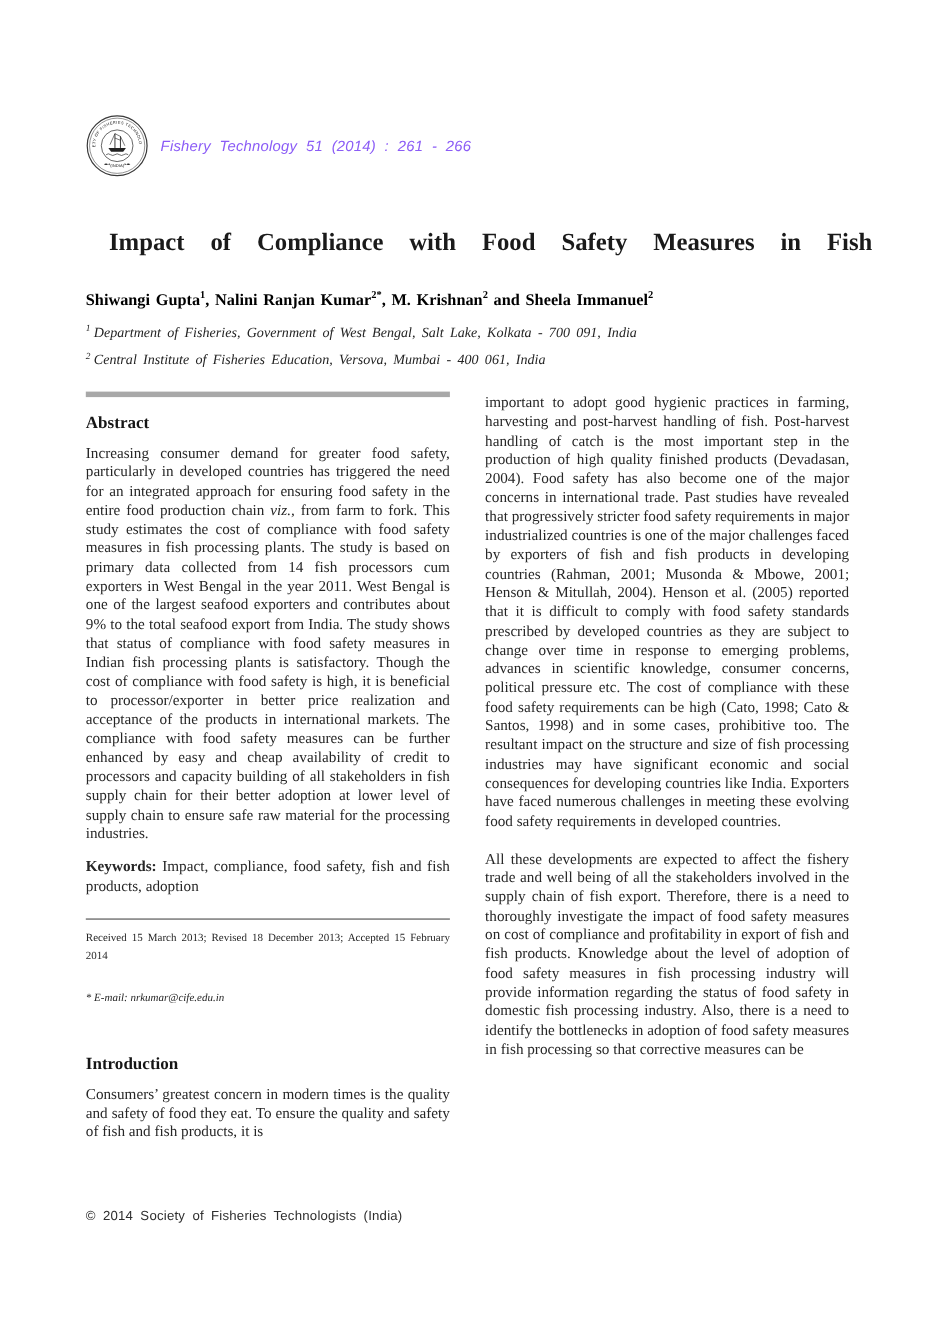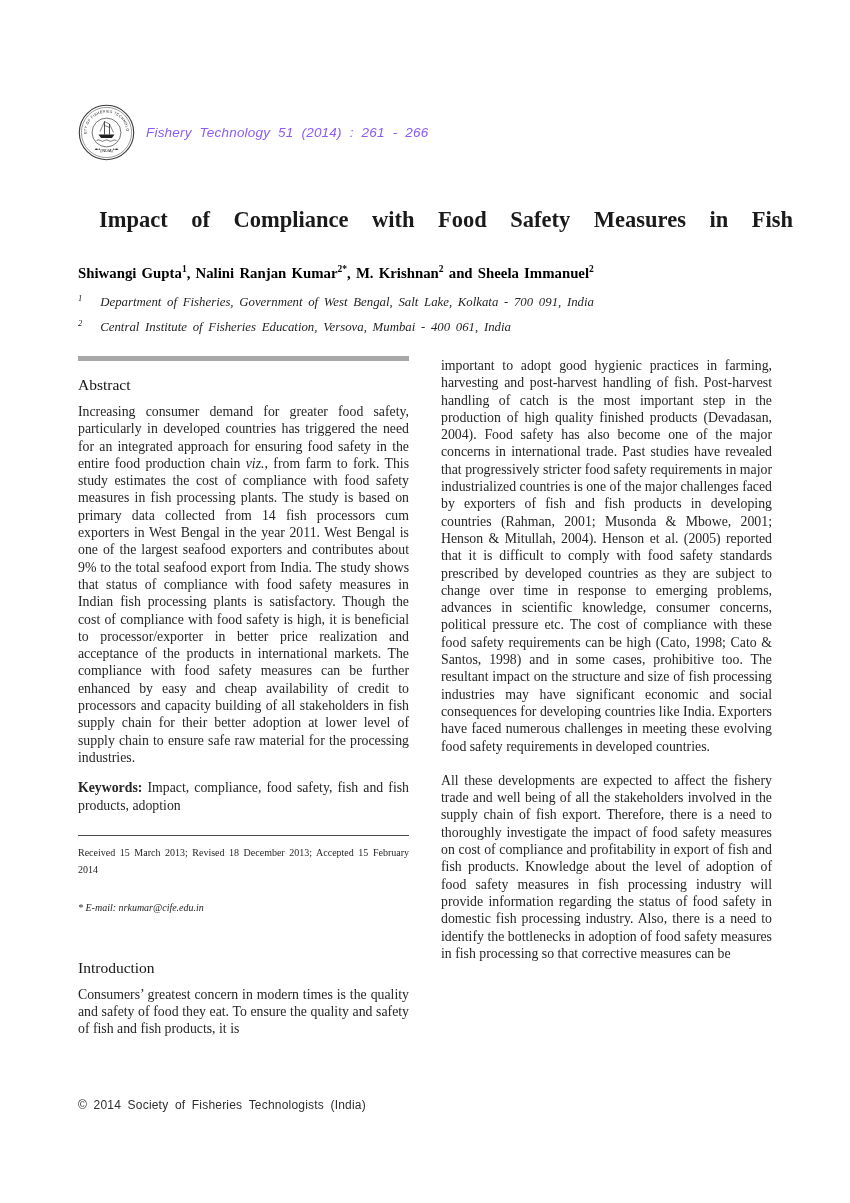--- a/index.html
+++ b/index.html
@@ -48,37 +48,37 @@
   .authors {
     font-weight: bold; font-size: 14.8px; color: #000000;
     word-spacing: 1.5px; margin: 0 0 6px 0;
   }
   .authors sup { font-size: 9.5px; }
   .affil {
     font-style: italic; font-size: 12.8px; line-height: 20.5px;
     color: #242424; word-spacing: 2.5px; margin: 0;
   }
   .affil sup { font-size: 8.5px; }
-  .affil .t { margin-left: 18px; text-align: right; }
+  .affil .t { margin-left: 3px; text-align: right; }
   
   .col {
     position: absolute; width: 331px;
     font-family: "Liberation Serif", serif;
     font-size: 13.8px; line-height: 17.3px;
     color: #262626; text-align: justify;
   }
   .col-left  { left: 78px;  top: 356px; }
   .col-right { left: 441px; top: 357px; }
   .col p { margin: 0; }
   .thick-rule { height: 5px; background: #a8a8a8; }
   .thin-rule  { height: 1px; background: #4a4a4a; margin-top: 21px; }
   h2.sec {
     font-family: "Liberation Serif", serif;
     font-size: 15.5px; line-height: 19px;
-    font-weight: normal; color: #151515;
+    font-weight: bold; color: #151515;
     margin: 14px 0 0 0;
   }
   .abstract-p { margin-top: 9px !important; }
   .keywords   { margin-top: 13px !important; }
   .keywords b { font-weight: bold; }
   .received   { margin-top: 9px !important; font-size: 10px; line-height: 16.8px; }
   .email      { margin-top: 21px !important; font-style: italic; font-size: 10px; text-align: left; }
   .intro-h    { margin-top: 41px !important; }
   .intro-p    { margin-top: 9px !important; }
   .para2      { margin-top: 17px !important; }

